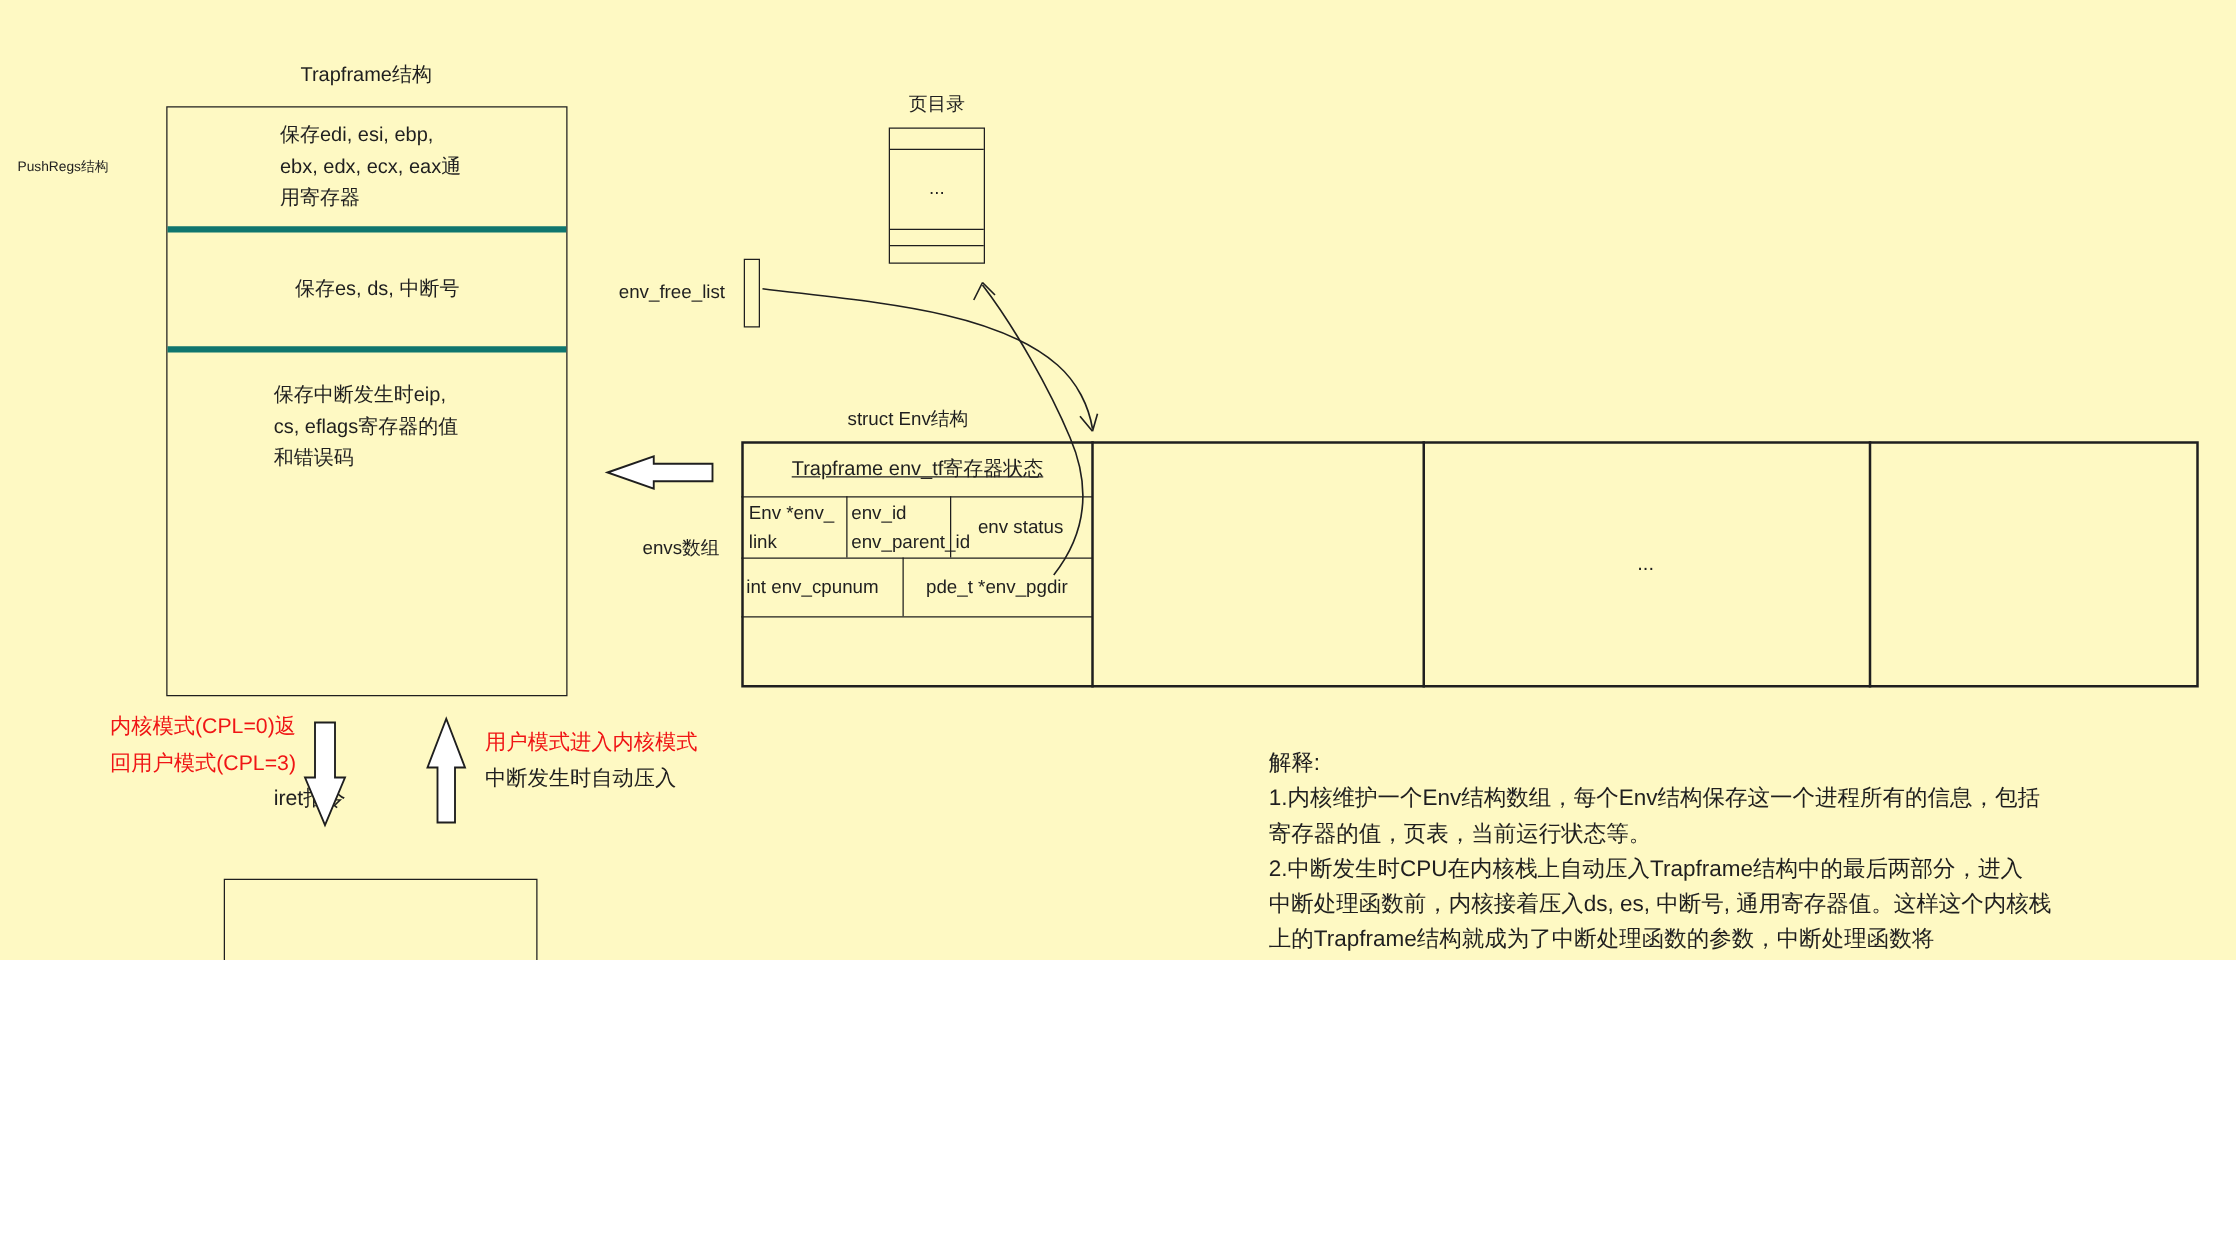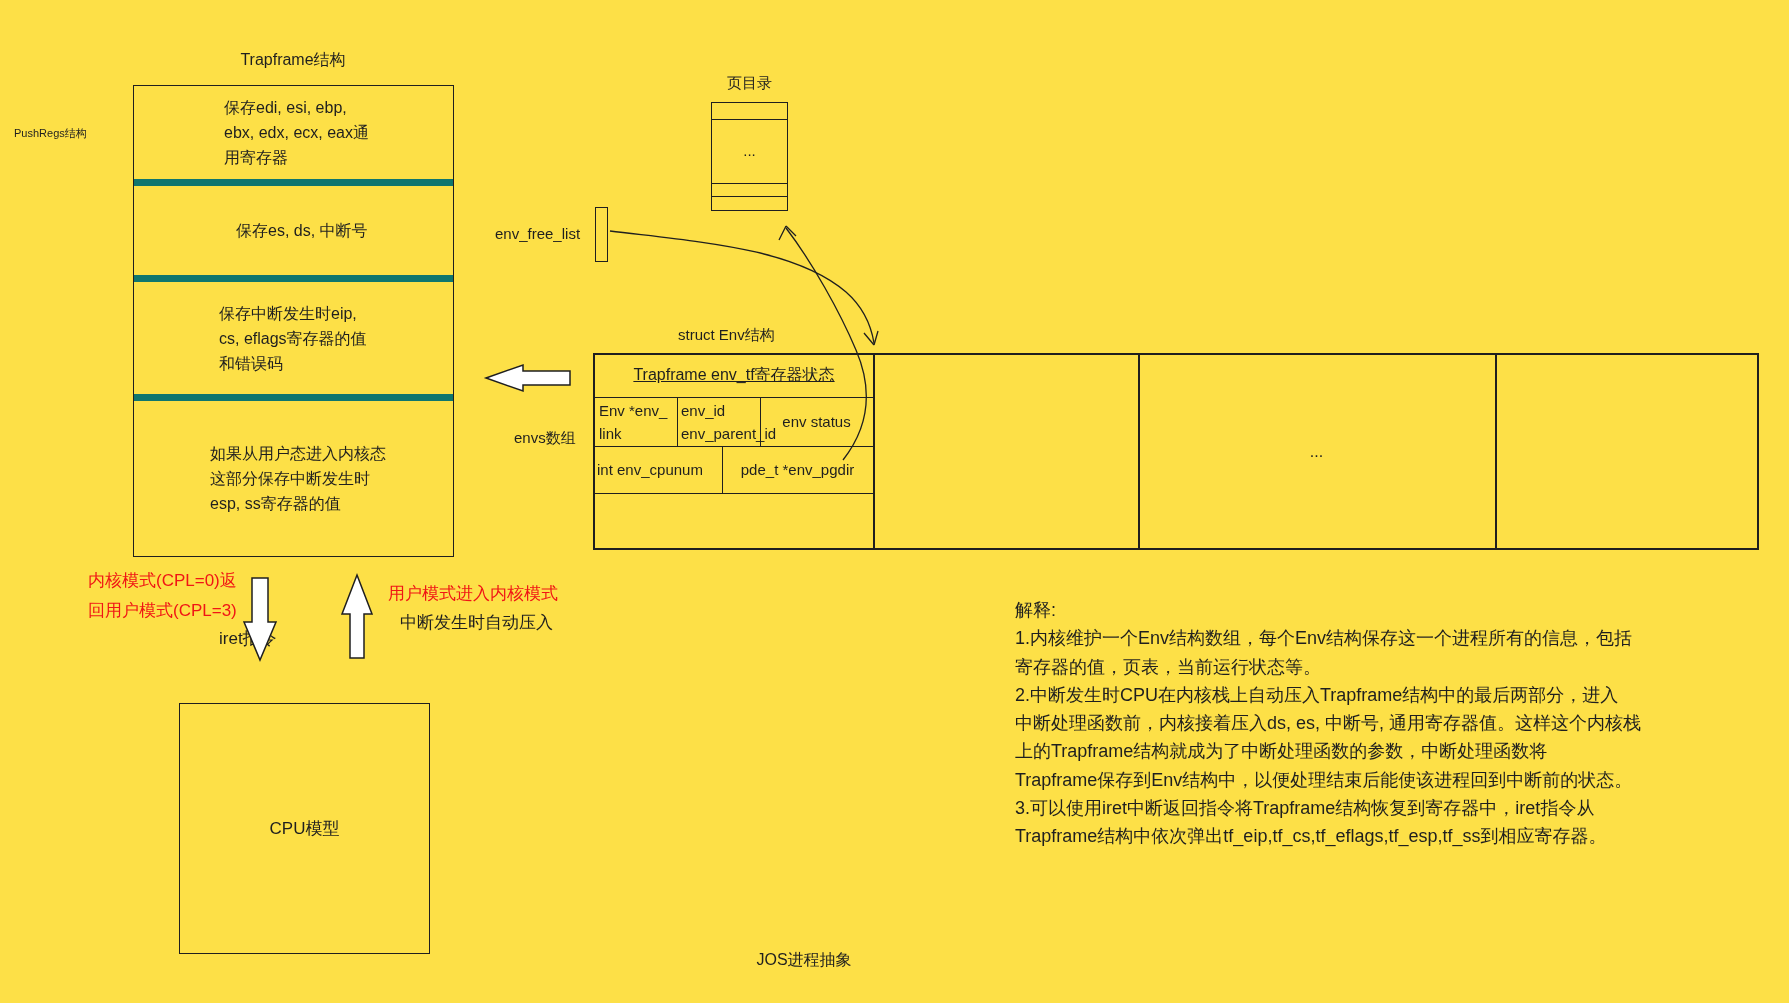--- a/index.html
+++ b/index.html
@@ -1,46 +1,46 @@
 <!DOCTYPE html>
 <html><head>
 <meta charset="utf-8">
 <style>
   html,body{margin:0;padding:0;background:#fff;}
   #canvas{
-    position:relative;width:1789px;height:1003px;background:#fde047;
+    position:relative;width:1789px;height:768px;background:#fef9c3;
     font-family:"Liberation Sans","DejaVu Sans",sans-serif;color:#1f1f1f;overflow:hidden;
   }
   .abs{position:absolute;}
   .pre{white-space:pre-line;}
   .center{display:flex;align-items:center;justify-content:center;text-align:center;}
   .vcenter{display:flex;align-items:center;}
   .box{border:1px solid #1f1f1f;box-sizing:border-box;background:transparent;}
   .hline{background:#1f1f1f;height:1px;}
   .vline{background:#1f1f1f;width:1px;}
 
   
   .tf-title{left:133px;top:50px;width:320px;text-align:center;font-size:16px;}
   .pushregs{left:14px;top:126px;font-size:11px;}
   .tf-box{left:133px;top:85px;width:321px;height:472px;}
-  .tf-row{border-bottom:7px solid #0f766e;box-sizing:border-box;display:flex;align-items:center;}
+  .tf-row{border-bottom:5px solid #0f766e;box-sizing:border-box;display:flex;align-items:center;}
   .tf-row:last-child{border-bottom:none;}
   .tf-row .txt{font-size:16px;line-height:25px;}
   .tfr1{height:100px;} .tfr1 .txt{padding-left:90px;}
   .tfr2{height:96px;}  .tfr2 .txt{padding-left:102px;}
   .tfr3{height:119px;} .tfr3 .txt{padding-left:85px;}
   .tfr4{height:155px;} .tfr4 .txt{padding-left:76px;}
 
   
   .red{color:#f01515;}
   .ann{font-size:17px;line-height:30px;}
   .kret{left:88px;top:566px;}
   .iret{left:172px;top:624px;margin-left:47px;}
   .uenter{left:388px;top:579px;}
-  .upush{left:400px;top:608px;}
+  .upush{left:388px;top:608px;}
 
   
   .cpu-box{left:179px;top:667px;width:251px;height:251px;font-size:17px;margin-top:36px;}
 
   
   .jos-title{left:704px;top:950px;width:200px;text-align:center;font-size:16px;}
 
   
   .pgd-title{left:711px;top:74px;width:77px;text-align:center;font-size:15px;}
   .pgd-box{left:711px;top:102px;width:77px;height:109px;}
@@ -84,25 +84,20 @@
 ebx, edx, ecx, eax通
 用寄存器</div>
     </div>
     <div class="tf-row tfr2">
       <div class="txt pre">保存es, ds, 中断号</div>
     </div>
     <div class="tf-row tfr3">
       <div class="txt pre">保存中断发生时eip,
 cs, eflags寄存器的值
 和错误码</div>
-    </div>
-    <div class="tf-row tfr4">
-      <div class="txt pre">如果从用户态进入内核态
-这部分保存中断发生时
-esp, ss寄存器的值</div>
     </div>
   </div>
 
   <div class="abs ann red pre kret">内核模式(CPL=0)返
 回用户模式(CPL=3)</div>
   <div class="abs ann iret">iret指令</div>
   <div class="abs ann red uenter">用户模式进入内核模式</div>
   <div class="abs ann upush">中断发生时自动压入</div>
 
   <div class="abs box center cpu-box">

